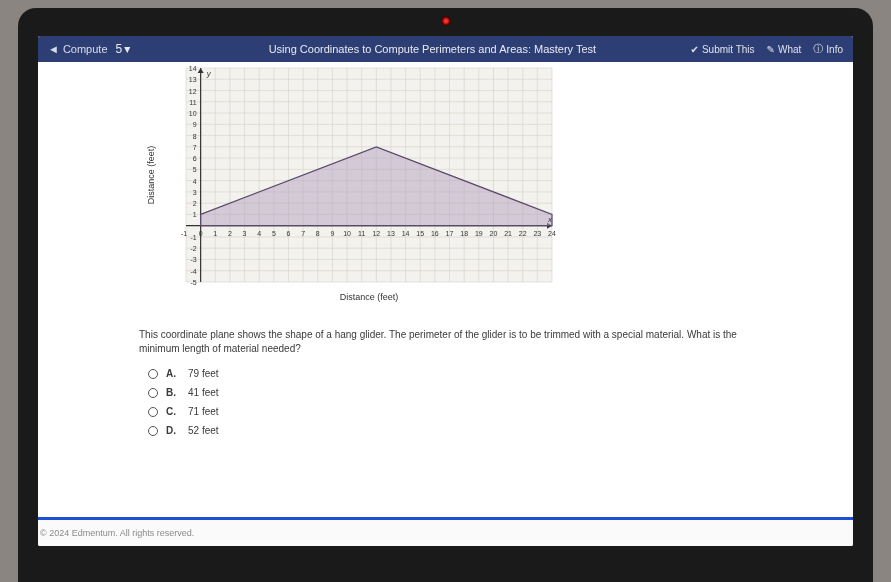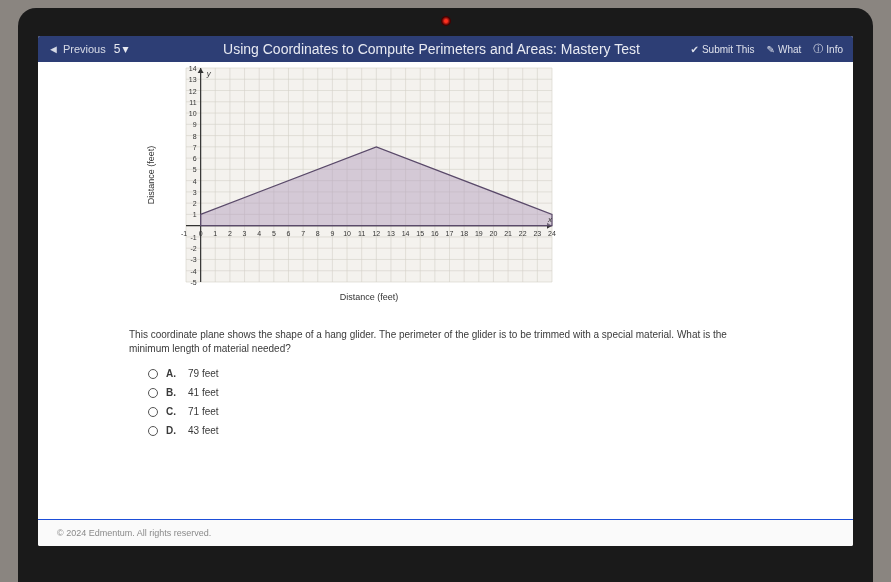--- a/index.html
+++ b/index.html
@@ -43,21 +43,21 @@
       font-size: 11px;
       height: 26px;
       padding: 0 10px;
     }
     .topbar-left { display: flex; align-items: center; gap: 8px; }
     .prev-link { display: flex; align-items: center; gap: 4px; opacity: .9; cursor: pointer; }
     .qnum { font-size: 12px; cursor: pointer; display: flex; align-items: center; gap: 2px; }
     .topbar-title {
       flex: 1;
       text-align: center;
-      font-size: 14px;
+      font-size: 11px;
       padding-left: 44px;
     }
     .topbar-right { display: flex; align-items: center; gap: 12px; font-size: 10px; }
     .tb-btn { display: flex; align-items: center; gap: 3px; cursor: pointer; opacity: .95; }
     .content {
       flex: 1;
       overflow: auto;
       padding: 0 90px 8px 90px;
     }
     .card {
@@ -67,21 +67,21 @@
       position: relative;
       width: 420px;
       margin-left: 10px;
     }
     .graph {
       display: block;
     }
     .question {
       font-size: 10px;
       color: #3a3a3a;
-      margin: 6px 0 12px 1px;
+      margin: 6px 0 12px 11px;
       line-height: 1.4;
     }
     .options { margin-left: 20px; }
     .option {
       display: flex;
       align-items: center;
       gap: 8px;
       font-size: 10px;
       color: #3a3a3a;
       margin: 8px 0;
@@ -90,37 +90,37 @@
     .radio {
       width: 10px; height: 10px;
       border: 1px solid #555;
       border-radius: 50%;
       flex-shrink: 0;
     }
     .opt-letter { font-weight: bold; width: 14px; }
     .footer {
       font-size: 9px;
       color: #8a8a8a;
-      padding: 8px 19px;
-      border-top: 1px solid #1d4ed8;
+      padding: 8px 2px;
+      border-top: 3px solid #1d4ed8;
       background: #fafafa;
     }
   </style>
 </head>
 <body>
 
 <div class="laptop-frame">
   <div class="camera"></div>
   <div class="screen">
 
     <div class="topbar">
       <div class="topbar-left">
         <div class="prev-link">
           <span>◄</span>
-          <span>Previous</span>
+          <span>Compute</span>
         </div>
         <div class="qnum">
           <span>5</span>
           <span>▾</span>
         </div>
       </div>
       <div class="topbar-title">Using Coordinates to Compute Perimeters and Areas: Mastery Test</div>
       <div class="topbar-right">
         <div class="tb-btn">
           <span>✔</span>
@@ -260,21 +260,21 @@
               <span>41 feet</span>
             </div>
             <div class="option">
               <span class="radio"></span>
               <span class="opt-letter">C.</span>
               <span>71 feet</span>
             </div>
             <div class="option">
               <span class="radio"></span>
               <span class="opt-letter">D.</span>
-              <span>43 feet</span>
+              <span>52 feet</span>
             </div>
           </div>
       </div>
     </div>
 
     <div class="footer">© 2024 Edmentum. All rights reserved.</div>
 
   </div>
 </div>
 

